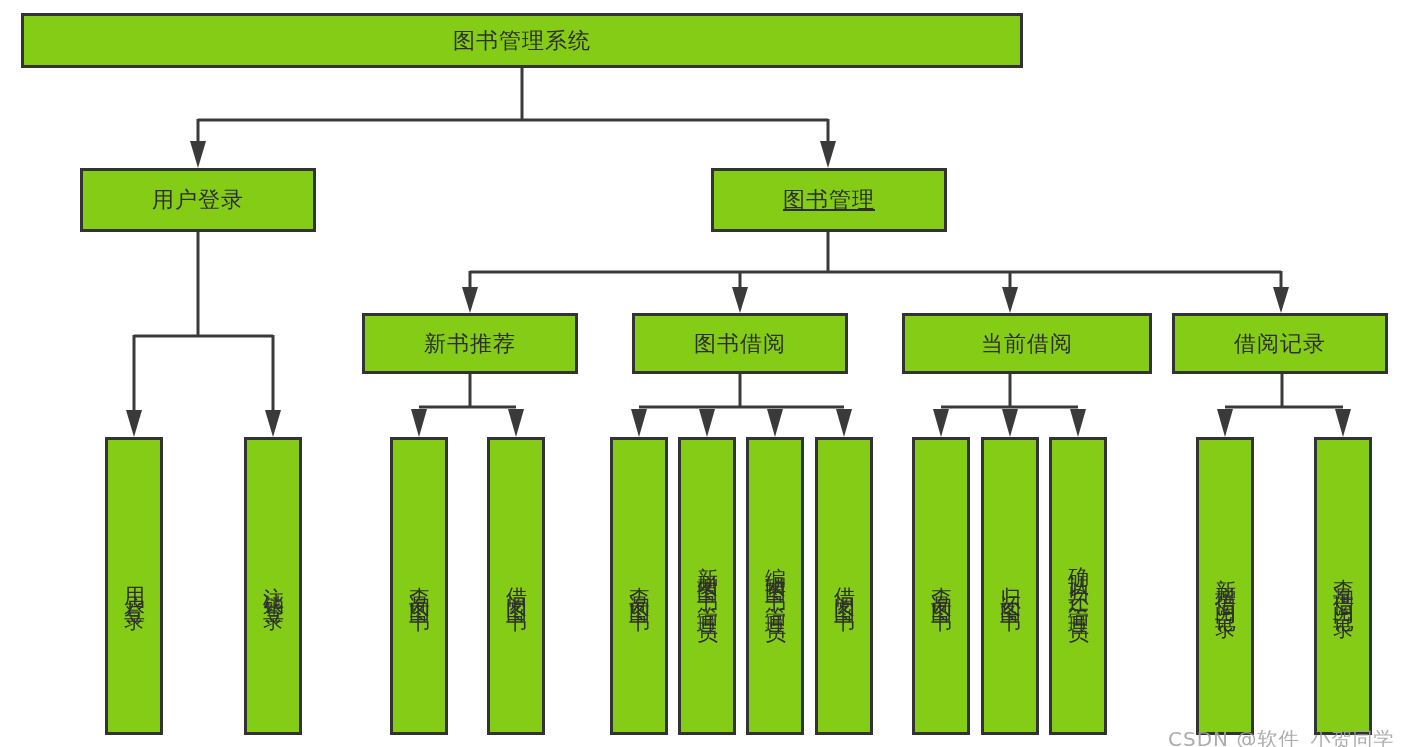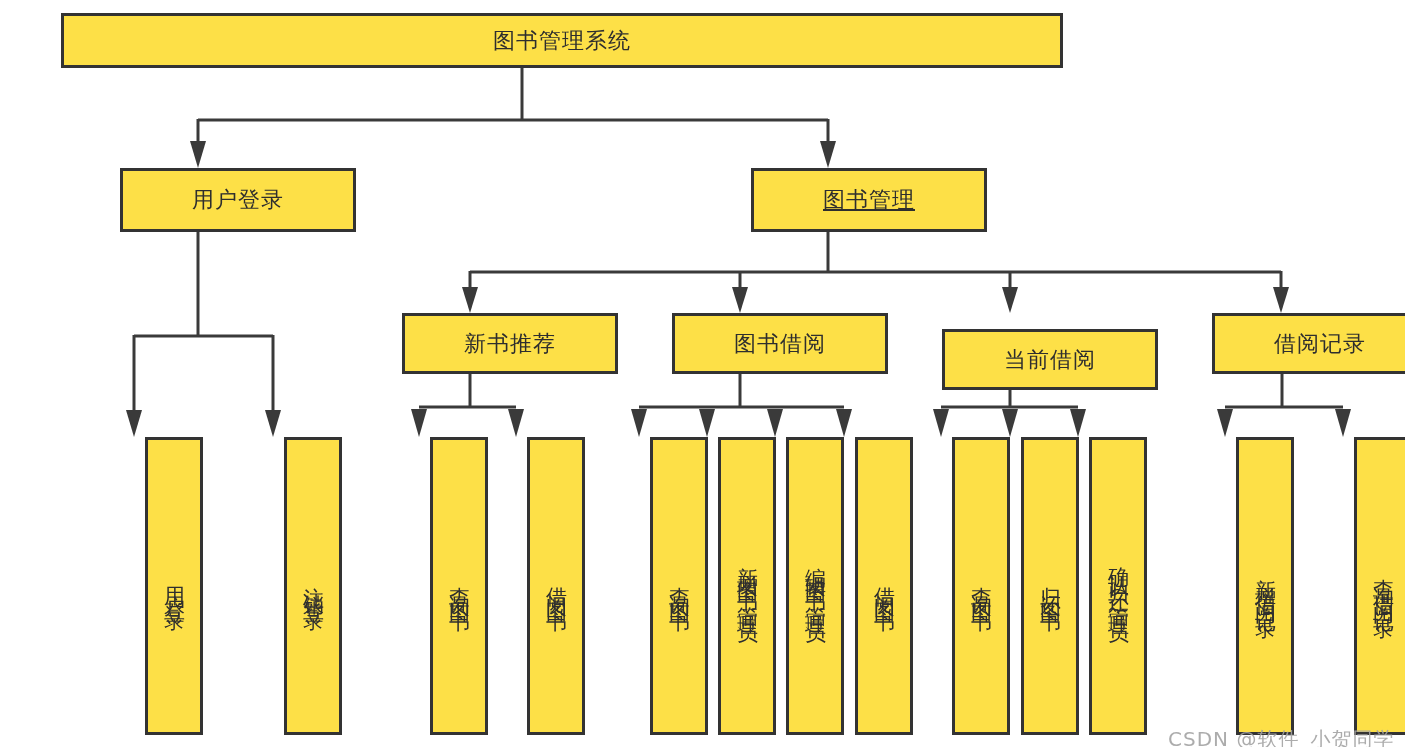--- a/index.html
+++ b/index.html
@@ -17,24 +17,23 @@
   }
   #wires {
     position: absolute;
     left: 0; top: 0;
     z-index: 0;
   }
   .box {
     position: absolute;
     box-sizing: border-box;
     border: 3px solid #333333;
-    background: #fde047;
+    background: #84cc16;
     z-index: 1;
     color: #2e2e2e;
-    margin-left: 40px;
   }
   .h-box {
     display: flex;
     align-items: center;
     justify-content: center;
     font-size: 22px;
     letter-spacing: 1px;
   }
   .v-box .vtext {
     position: absolute;
@@ -127,21 +126,21 @@
   <div class="box h-box" style="left:711px; top:168px; width:236px; height:64px;text-decoration:underline;">
     <span>图书管理</span>
   </div>
 
   <div class="box h-box" style="left:362px; top:313px; width:216px; height:61px;align-items:center;">
     <span>新书推荐</span>
   </div>
   <div class="box h-box" style="left:632px; top:313px; width:216px; height:61px;">
     <span>图书借阅</span>
   </div>
-  <div class="box h-box" style="left:902px; top:329px; width:216px; height:61px;text-align:right;">
+  <div class="box h-box" style="left:902px; top:313px; width:250px; height:61px;text-align:right;">
     <span>当前借阅</span>
   </div>
   <div class="box h-box" style="left:1172px; top:313px; width:216px; height:61px;">
     <span>借阅记录</span>
   </div>
 
   <div class="box v-box" style="left:105px; top:437px; width:58px; height:298px;">
     <span class="vtext">用户登录</span>
   </div>
   <div class="box v-box" style="left:244px; top:437px; width:58px; height:298px;">

